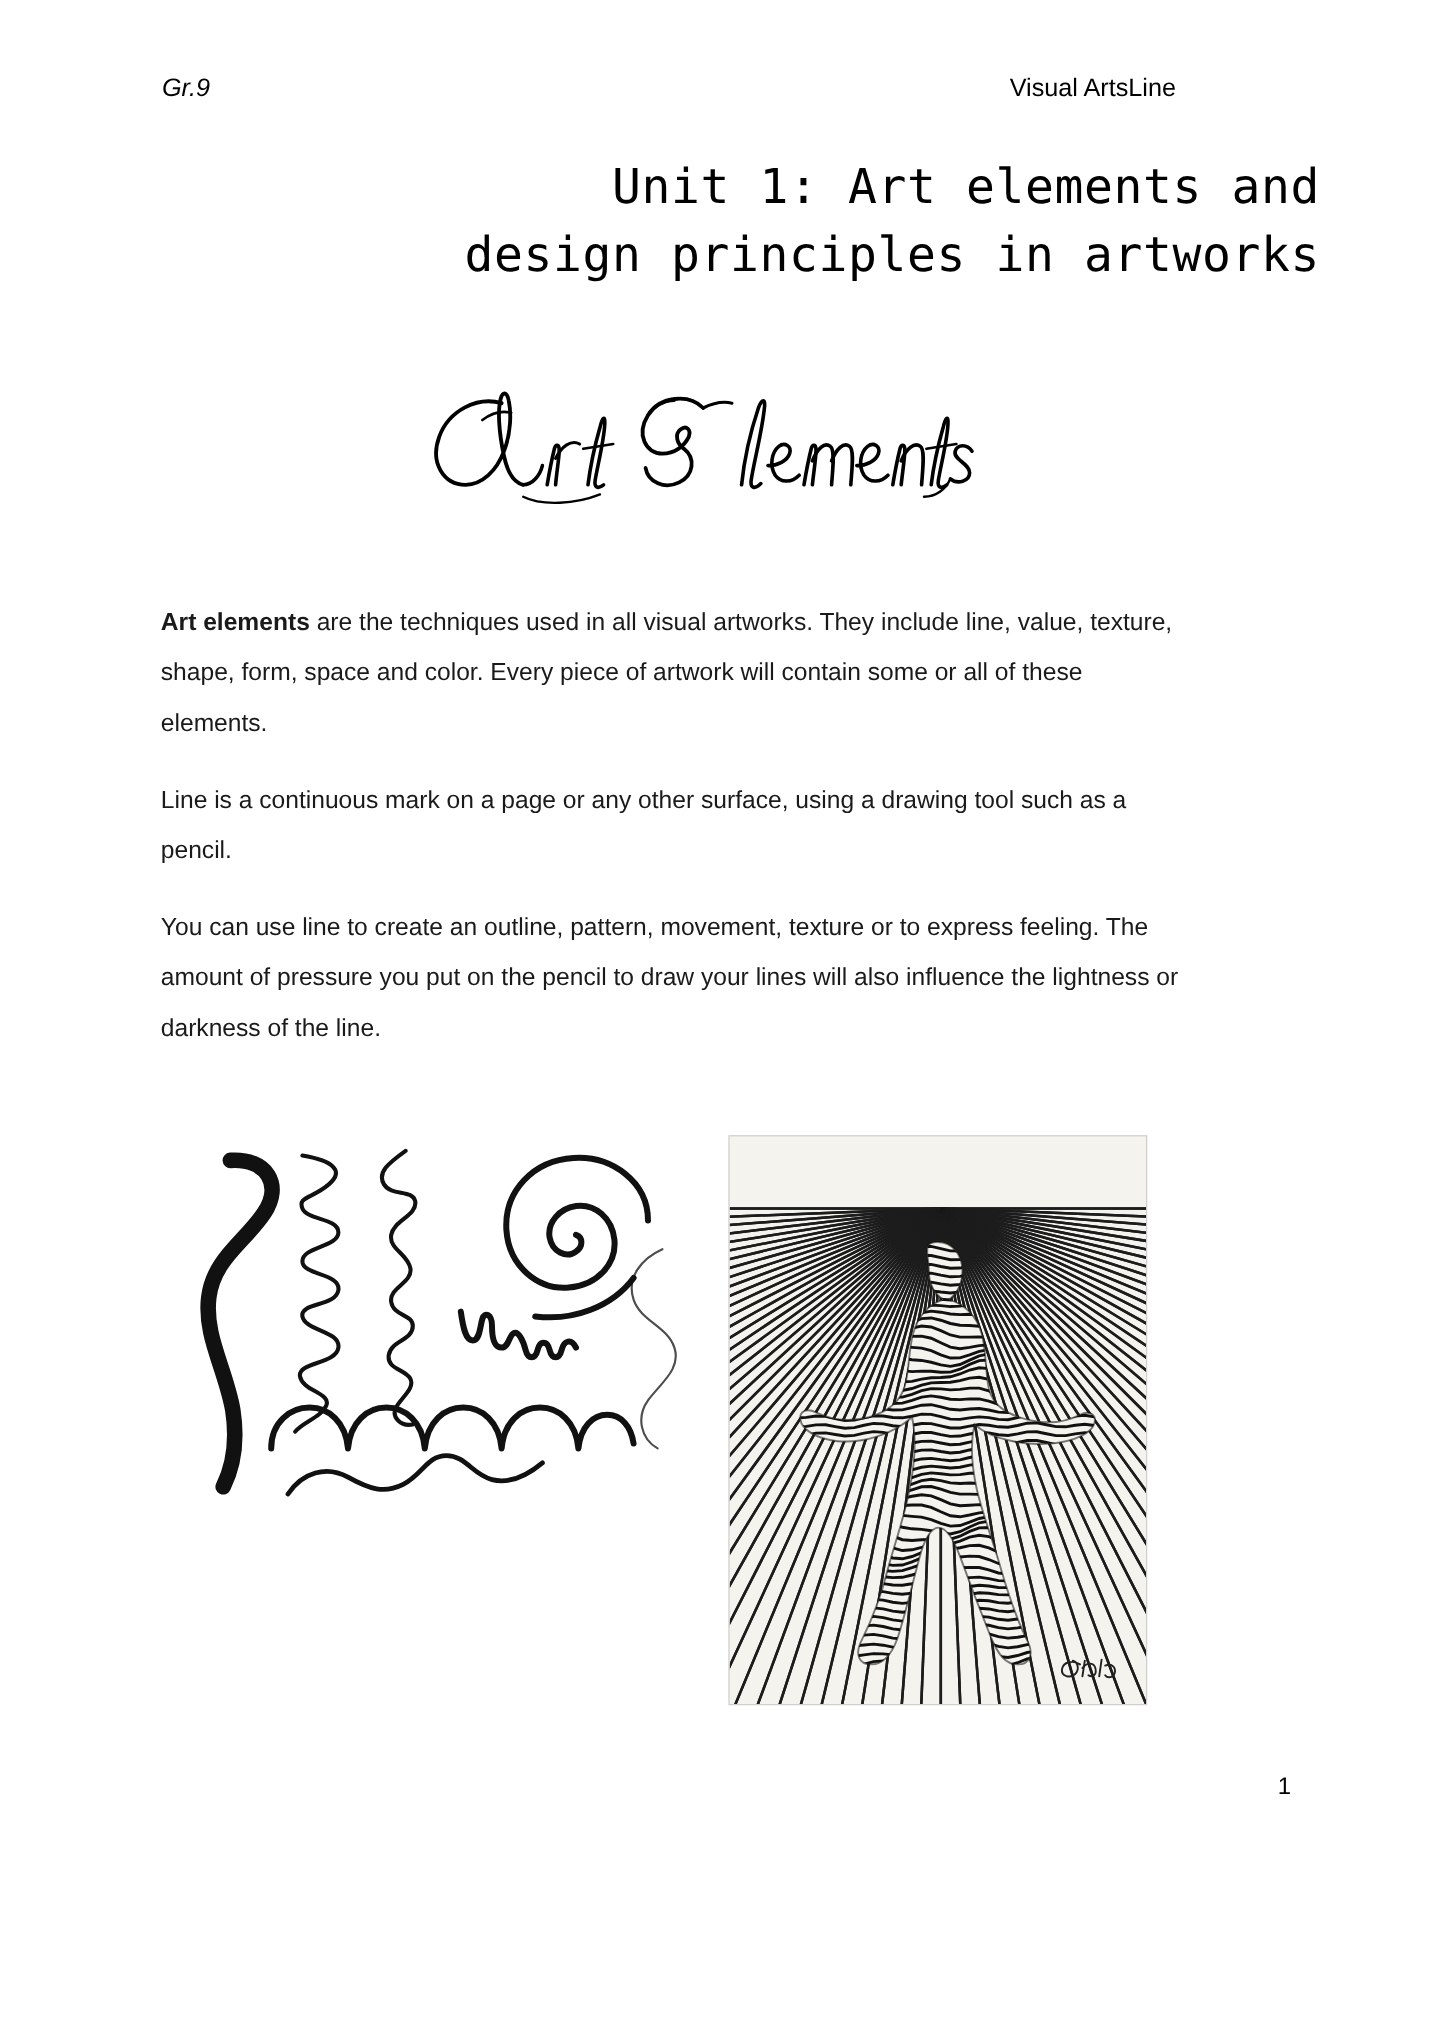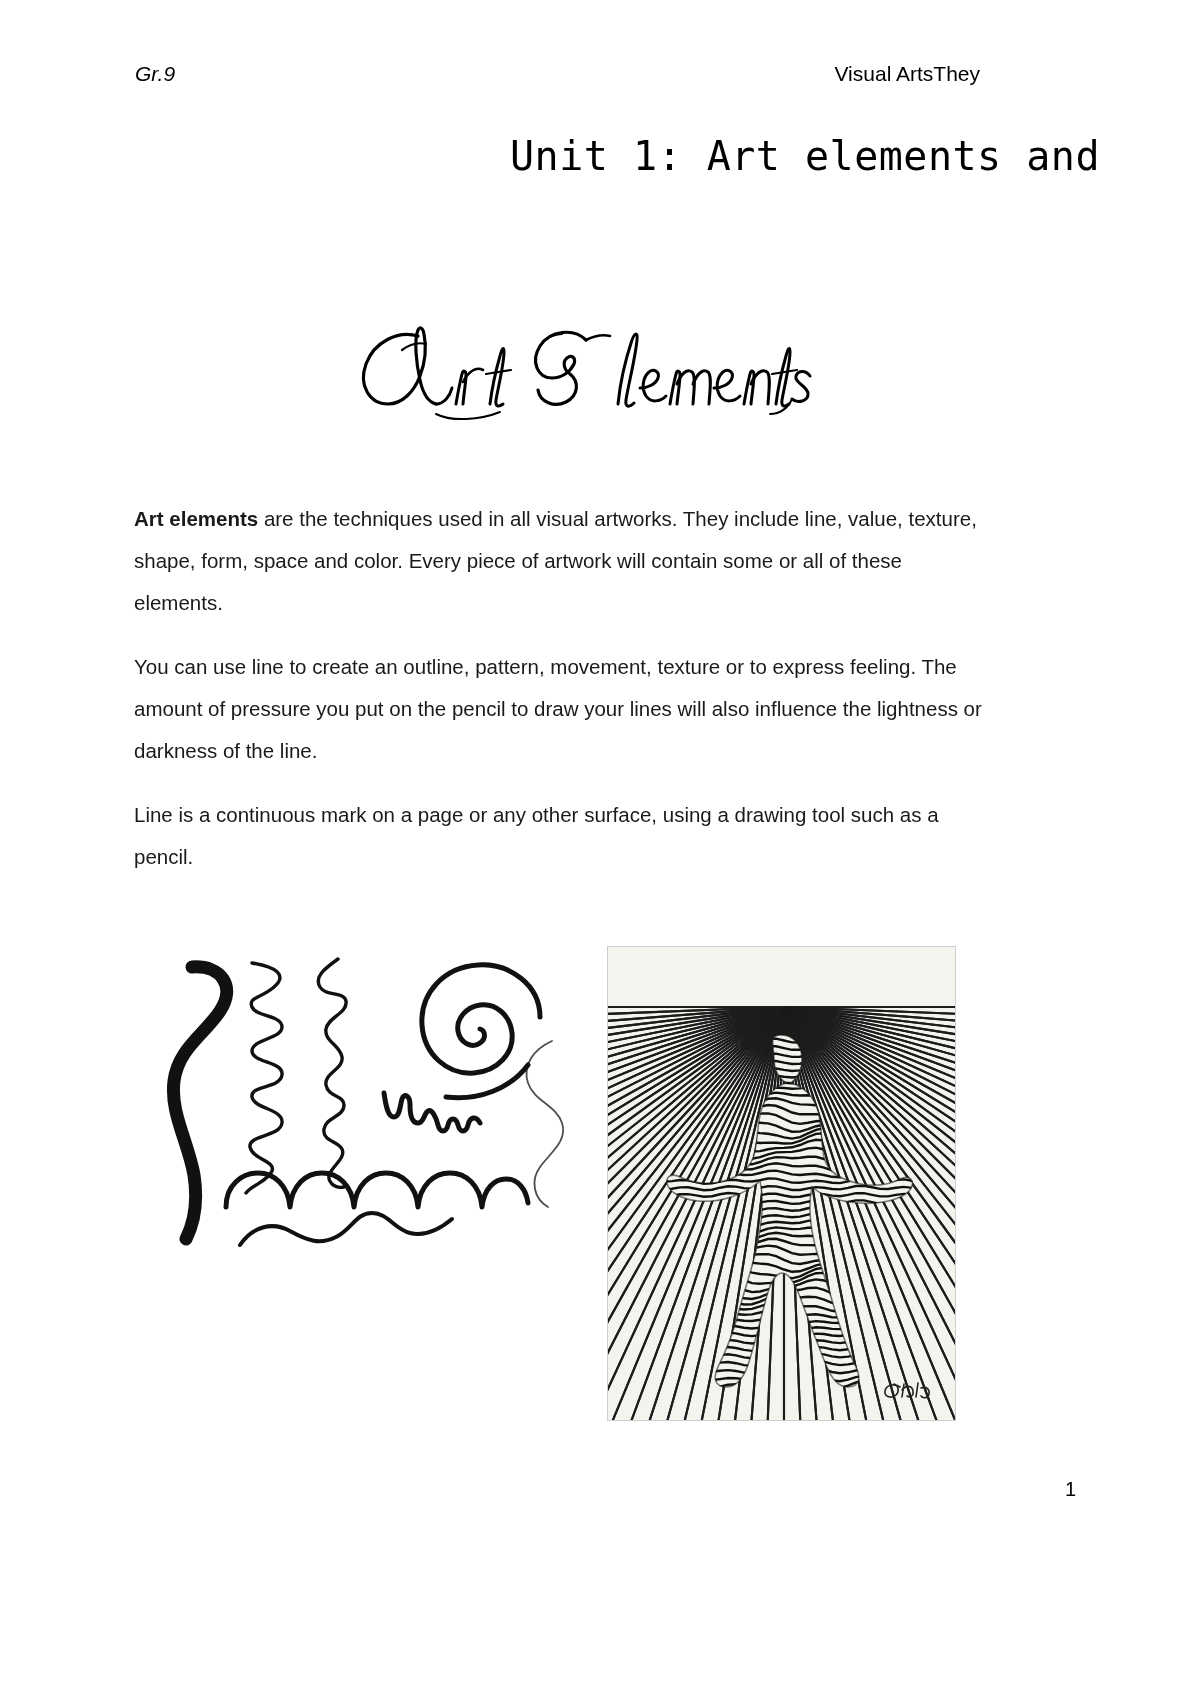--- a/index.html
+++ b/index.html
@@ -126,25 +126,26 @@
   }
 </style>
 </head>
 <body>
 
 <div class="page">
 
   <div class="doc-header">
     <span class="hdr-left">Gr.9</span>
     <span class="hdr-center">Visual Arts</span>
-    <span class="hdr-right">They</span>
+    <span class="hdr-right">Line</span>
   </div>
 
   <div class="unit-title">
     <span class="tl">Unit 1: Art elements and</span>
+    <span class="tl">design principles in artworks</span>
   </div>
 
   <div class="script-heading">
     <svg width="520" height="140" viewBox="0 0 520 140" aria-hidden="true">
       <g fill="none" stroke="#000" stroke-linecap="round" stroke-linejoin="round">
 
         <path d="M78 36 C58 30 34 42 26 64 C18 86 30 104 48 104 C62 104 74 92 80 76 C86 60 86 44 84 34 C83 28 80 26 78 30 C74 40 76 62 80 80 C83 94 88 102 96 104" stroke-width="3.2"></path>
         <path d="M62 50 C70 44 78 42 86 44" stroke-width="2.2"></path>
         <path d="M96 104 C104 104 110 96 112 88" stroke-width="3"></path>
 
@@ -180,23 +181,23 @@
         <path d="M452 99 C448 108 440 114 430 114" stroke-width="2"></path>
       </g>
     </svg>
   </div>
 
   <div class="body-col">
 
     <p class="para"><b>Art elements</b><span> are the techniques used in all visual artworks. They include line, value, texture, shape, form, space and color. Every piece of artwork will contain some or all of these elements.</span></p>
 
 
+    <p class="para">Line is a continuous mark on a page or any other surface, using a drawing tool such as a pencil.</p>
+
     <p class="para">You can use line to create an outline, pattern, movement, texture or to express feeling. The amount of pressure you put on the pencil to draw your lines will also influence the lightness or darkness of the line.</p>
-
-    <p class="para">Line is a continuous mark on a page or any other surface, using a drawing tool such as a pencil.</p>
   </div>
 
   <div class="figures">
 
     <div class="fig-lines">
       <svg width="420" height="310" viewBox="0 0 420 310" aria-hidden="true">
         <g fill="none" stroke="#111" stroke-linecap="round" stroke-linejoin="round">
 
           <path d="M44 22 C74 20 88 42 72 66 C56 90 30 104 26 136 C22 168 40 196 46 230 C50 256 46 278 38 294" stroke-width="13"></path>
 

